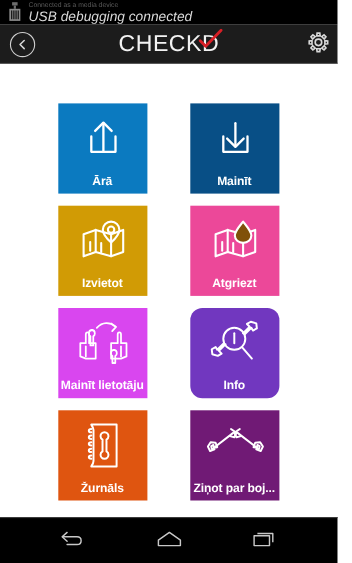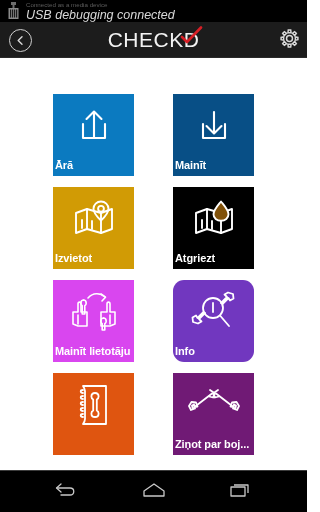--- a/index.html
+++ b/index.html
@@ -80,20 +80,21 @@
   }
   .tile-icon{
     position:absolute; left:0; top:6px; width:81px; height:52px;
     display:flex; align-items:center; justify-content:center;
   }
   .tile-label{
     position:absolute; left:2px; bottom:4px; right:3px;
     color:#ffffff; font-size:11px; font-weight:bold;
     line-height:13px; white-space:nowrap; overflow:hidden;
     letter-spacing:-0.1px;
+    text-align:center;
   }
 
   
   .navbar{
     position:absolute; left:0; bottom:0; width:307px; height:42px;
     background:#000000; border-top:1px solid #3c3c3c;
   }
   .nav-btn{
     position:absolute; top:0; height:42px; width:70px;
     display:flex; align-items:center; justify-content:center;
@@ -202,21 +203,21 @@
           </g>
           <g fill="none" stroke="#ffffff" stroke-width="1.9" stroke-linecap="round" stroke-linejoin="round">
             <path d="M30,2.5 C34.2,2.5 37.5,5.8 37.5,9.8 C37.5,14.6 30,21.5 30,21.5 C30,21.5 22.5,14.6 22.5,9.8 C22.5,5.8 25.8,2.5 30,2.5 Z" fill="none"></path>
             <circle cx="30" cy="9.8" r="2.9"></circle>
           </g>
         </svg>
       </span>
       <span class="tile-label">Izvietot</span>
     </div>
 
-    <div class="tile" style="background-color: #000000;">
+    <div class="tile" style="background-color: #ec4899;">
       <span class="tile-icon">
         <svg width="46" height="40" viewBox="0 0 46 40">
           <g fill="none" stroke="#ffffff" stroke-width="1.9" stroke-linecap="round" stroke-linejoin="round">
             <path d="M5,14 L16,10 L30,14 L41,10 L41,30 L30,34 L16,30 L5,34 Z"></path>
             <line x1="16" y1="10" x2="16" y2="30"></line>
             <line x1="30" y1="14" x2="30" y2="34"></line>
             <line x1="11" y1="21" x2="11" y2="29"></line>
             <line x1="21" y1="22" x2="21" y2="30"></line>
           </g>
           <path d="M30,2.5 C33.6,7 37.5,11.2 37.5,15.2 C37.5,19 34.2,21.8 30,21.8 C25.8,21.8 22.5,19 22.5,15.2 C22.5,11.2 26.4,7 30,2.5 Z" fill="#80510a" stroke="#ffffff" stroke-width="1.9" stroke-linejoin="round"></path>
@@ -278,20 +279,21 @@
             <path d="M8,7 C5,7 5,10 8,10"></path>
             <path d="M8,13 C5,13 5,16 8,16"></path>
             <path d="M8,19 C5,19 5,22 8,22"></path>
             <path d="M8,25 C5,25 5,28 8,28"></path>
             <path d="M8,31 C5,31 5,34 8,34"></path>
 
             <path d="M20,10 C17.8,10 16.4,11.7 16.4,13.6 C16.4,14.9 17.2,16 18.2,16.6 L18.2,27.4 C17.2,28 16.4,29.1 16.4,30.4 C16.4,32.3 17.8,34 20,34 C22.2,34 23.6,32.3 23.6,30.4 C23.6,29.1 22.8,28 21.8,27.4 L21.8,16.6 C22.8,16 23.6,14.9 23.6,13.6 C23.6,11.7 22.2,10 20,10 Z"></path>
           </g>
         </svg>
       </span>
+      <span class="tile-label">Žurnāls</span>
     </div>
 
     <div class="tile" style="background-color: #701a75;">
       <span class="tile-icon">
         <svg width="52" height="34" viewBox="0 0 52 34">
           <g fill="none" stroke="#ffffff" stroke-width="1.8" stroke-linecap="round" stroke-linejoin="round">
 
             <path d="M3,22 L1,18 L3.5,14 L8,14.5 L9.5,18.5 L6.5,19 L6,16.5 L4,17.5 L4.5,20 L7,20.5 Z"></path>
             <path d="M6.5,19 L24,5.5"></path>
             <path d="M22,2 L27,5.5 L25,9.5 L21,8.5"></path>

